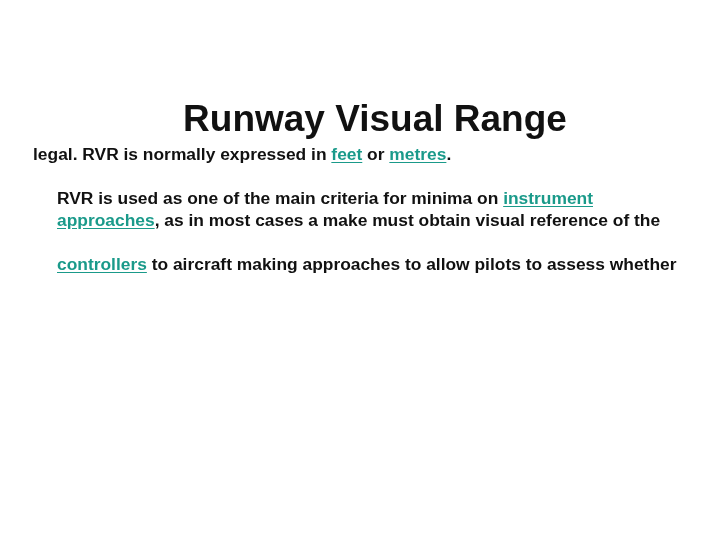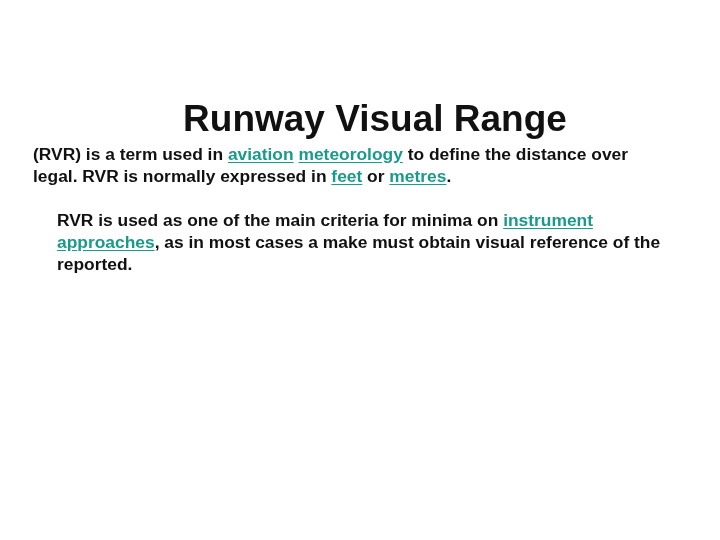--- a/index.html
+++ b/index.html
@@ -58,24 +58,23 @@
       cursor: pointer;
     }
   </style>
 </head>
 <body>
 
 <div class="slide">
   <h1 class="title">Runway Visual Range</h1>
   <div class="body" id="slide-body">
       <p class="para">
-        <span class="line"><span>(RVR) is a term used in </span><a class="link">aviation</a><span> </span><a class="link">meteorology</a><span> to define the distance over</span></span>
         <span class="line"><span>legal. RVR is normally expressed in </span><a class="link">feet</a><span> or </span><a class="link">metres</a><span>.</span></span>
       </p>
       <p class="para">
         <span class="line"><span>RVR is used as one of the main criteria for minima on </span><a class="link">instrument</a></span>
         <span class="line"><a class="link">approaches</a><span>, as in most cases a make must obtain visual reference of the</span></span>
-        <span class="line"><span>reported.</span></span>
       </p>
       <p class="para">
+        <span class="line"><a class="link">controllers</a><span> to aircraft making approaches to allow pilots to assess whether</span></span>
       </p>
     </div>
 </div>
 
 </body></html>

